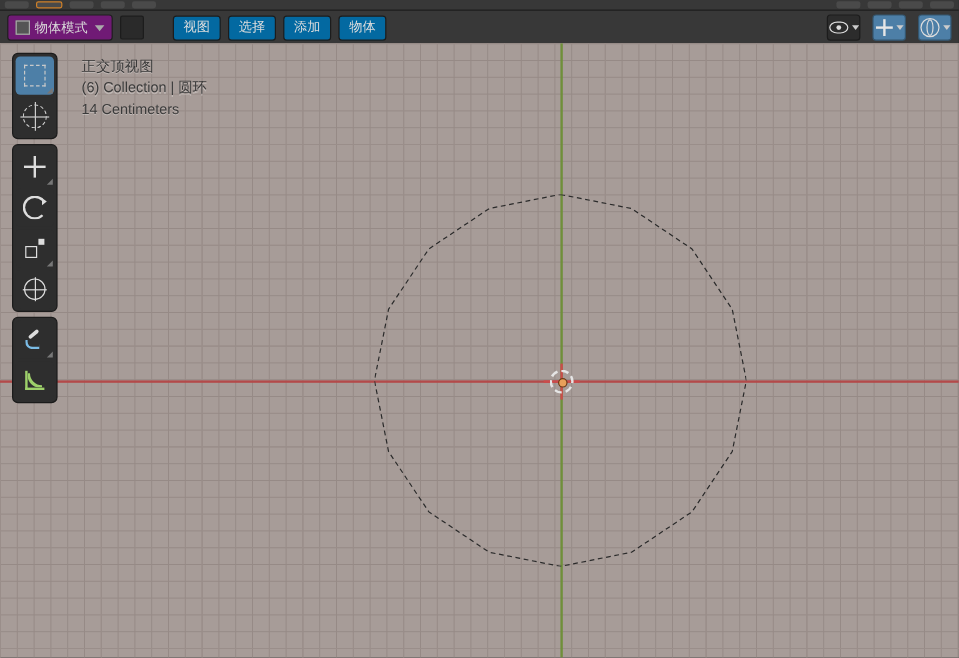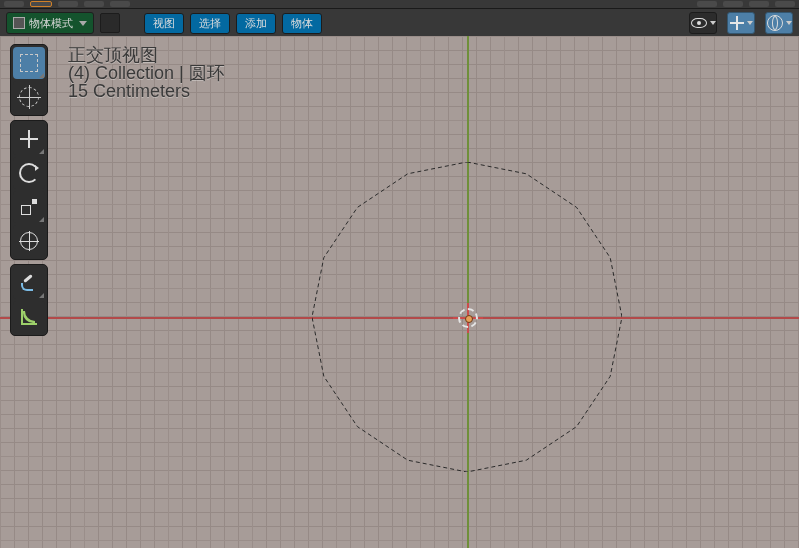--- a/index.html
+++ b/index.html
@@ -6,21 +6,21 @@
     font-family:"Microsoft YaHei","Segoe UI",Arial,sans-serif;font-size:11px;
     color:#d8d8d8;background:#2d2d2d;user-select:none}
   
   .topstrip{height:8px;background:#383838;display:flex;align-items:center;
     padding:0 4px;gap:6px;border-bottom:1px solid #1a1a1a}
   .topstrip .chip{width:20px;height:6px;background:#4a4a4a;border-radius:2px}
   .topstrip .chip.sel{border:1px solid #d08028;height:4px}
   .topstrip .spacer{flex:1}
   .header{height:28px;background:#383838;border-bottom:1px solid #1a1a1a;
     display:flex;align-items:center;padding:0 6px;gap:6px}
-  .mode-dropdown{display:flex;align-items:center;background:#14532d;
+  .mode-dropdown{display:flex;align-items:center;background:#701a75;
     border:1px solid #1f1f1f;border-radius:3px;height:20px;padding:0 6px;gap:4px}
   .mode-dropdown .cube{width:10px;height:10px;border:1px solid #aaa;background:#555}
   .mode-dropdown .caret{width:0;height:0;border-left:4px solid transparent;
     border-right:4px solid transparent;border-top:5px solid #aaa;margin-left:2px}
   .seg{display:flex}
   .seg .s{width:18px;height:18px;background:#2a2a2a;border:1px solid #1c1c1c;
     border-radius:2px;margin-right:2px}
   .mbtn{background:#0369a1;border:1px solid #1c1c1c;border-radius:3px;
     padding:2px 8px;color:#ddd;cursor:pointer;line-height:15px}
   .flex1{flex:1}
@@ -47,21 +47,21 @@
   .cursor3d{position:absolute;left:455px;top:269px;width:26px;height:26px;pointer-events:none}
   .cursor3d .ring{position:absolute;inset:3px;border:2px dashed #e5e5e5;border-radius:50%}
   .cursor3d .dot{position:absolute;left:50%;top:50%;width:6px;height:6px;margin:-3px 0 0 -3px;
     background:#e8a05a;border:1px solid #6b3a18;border-radius:50%}
   .cursor3d .cx{position:absolute;left:50%;top:-2px;width:0;height:30px;margin-left:-1px;
     border-left:2px solid #cb4b4b}
   .cursor3d .cy{position:absolute;top:50%;left:-2px;height:0;width:30px;margin-top:-1px;
     border-top:2px solid #cb4b4b}
   
   .vinfo{position:absolute;left:68px;top:10px;color:#3a3a3a;
-    text-shadow:0 1px 0 rgba(255,255,255,.3);line-height:18px;font-size:18px}
+    text-shadow:0 1px 0 rgba(255,255,255,.3);line-height:18px;font-size:12px}
   
   .toolcol{position:absolute;left:10px;top:8px;display:flex;flex-direction:column;gap:4px}
   .toolgroup{background:#2e2e2e;border:1px solid #1b1b1b;border-radius:5px;
     padding:2px;display:flex;flex-direction:column;gap:2px}
   .tool{width:32px;height:32px;border-radius:4px;display:flex;align-items:center;
     justify-content:center;background:#2e2e2e;position:relative}
   .tool.active{background:#4d7fa7}
   .tool .tri{position:absolute;right:1px;bottom:1px;width:0;height:0;
     border-left:5px solid transparent;border-bottom:5px solid #777}
   .ic-box{width:16px;height:16px;border:1px solid #c9c9c9}
@@ -166,22 +166,22 @@
 
   <div class="cursor3d">
     <div class="cx"></div>
       <div class="cy"></div>
     <div class="ring"></div>
       <div class="dot"></div>
   </div>
 
   <div class="vinfo">
     <div>正交顶视图</div>
-    <div>(4) Collection | 圆环</div>
-    <div>15 Centimeters</div>
+    <div>(6) Collection | 圆环</div>
+    <div>14 Centimeters</div>
   </div>
 
   <div class="toolcol">
     <div class="toolgroup">
       <div class="tool active">
         <div class="ic-box dashed"></div>
         <div class="tri"></div>
       </div>
       <div class="tool">
         <div class="ic-cursor"></div>

